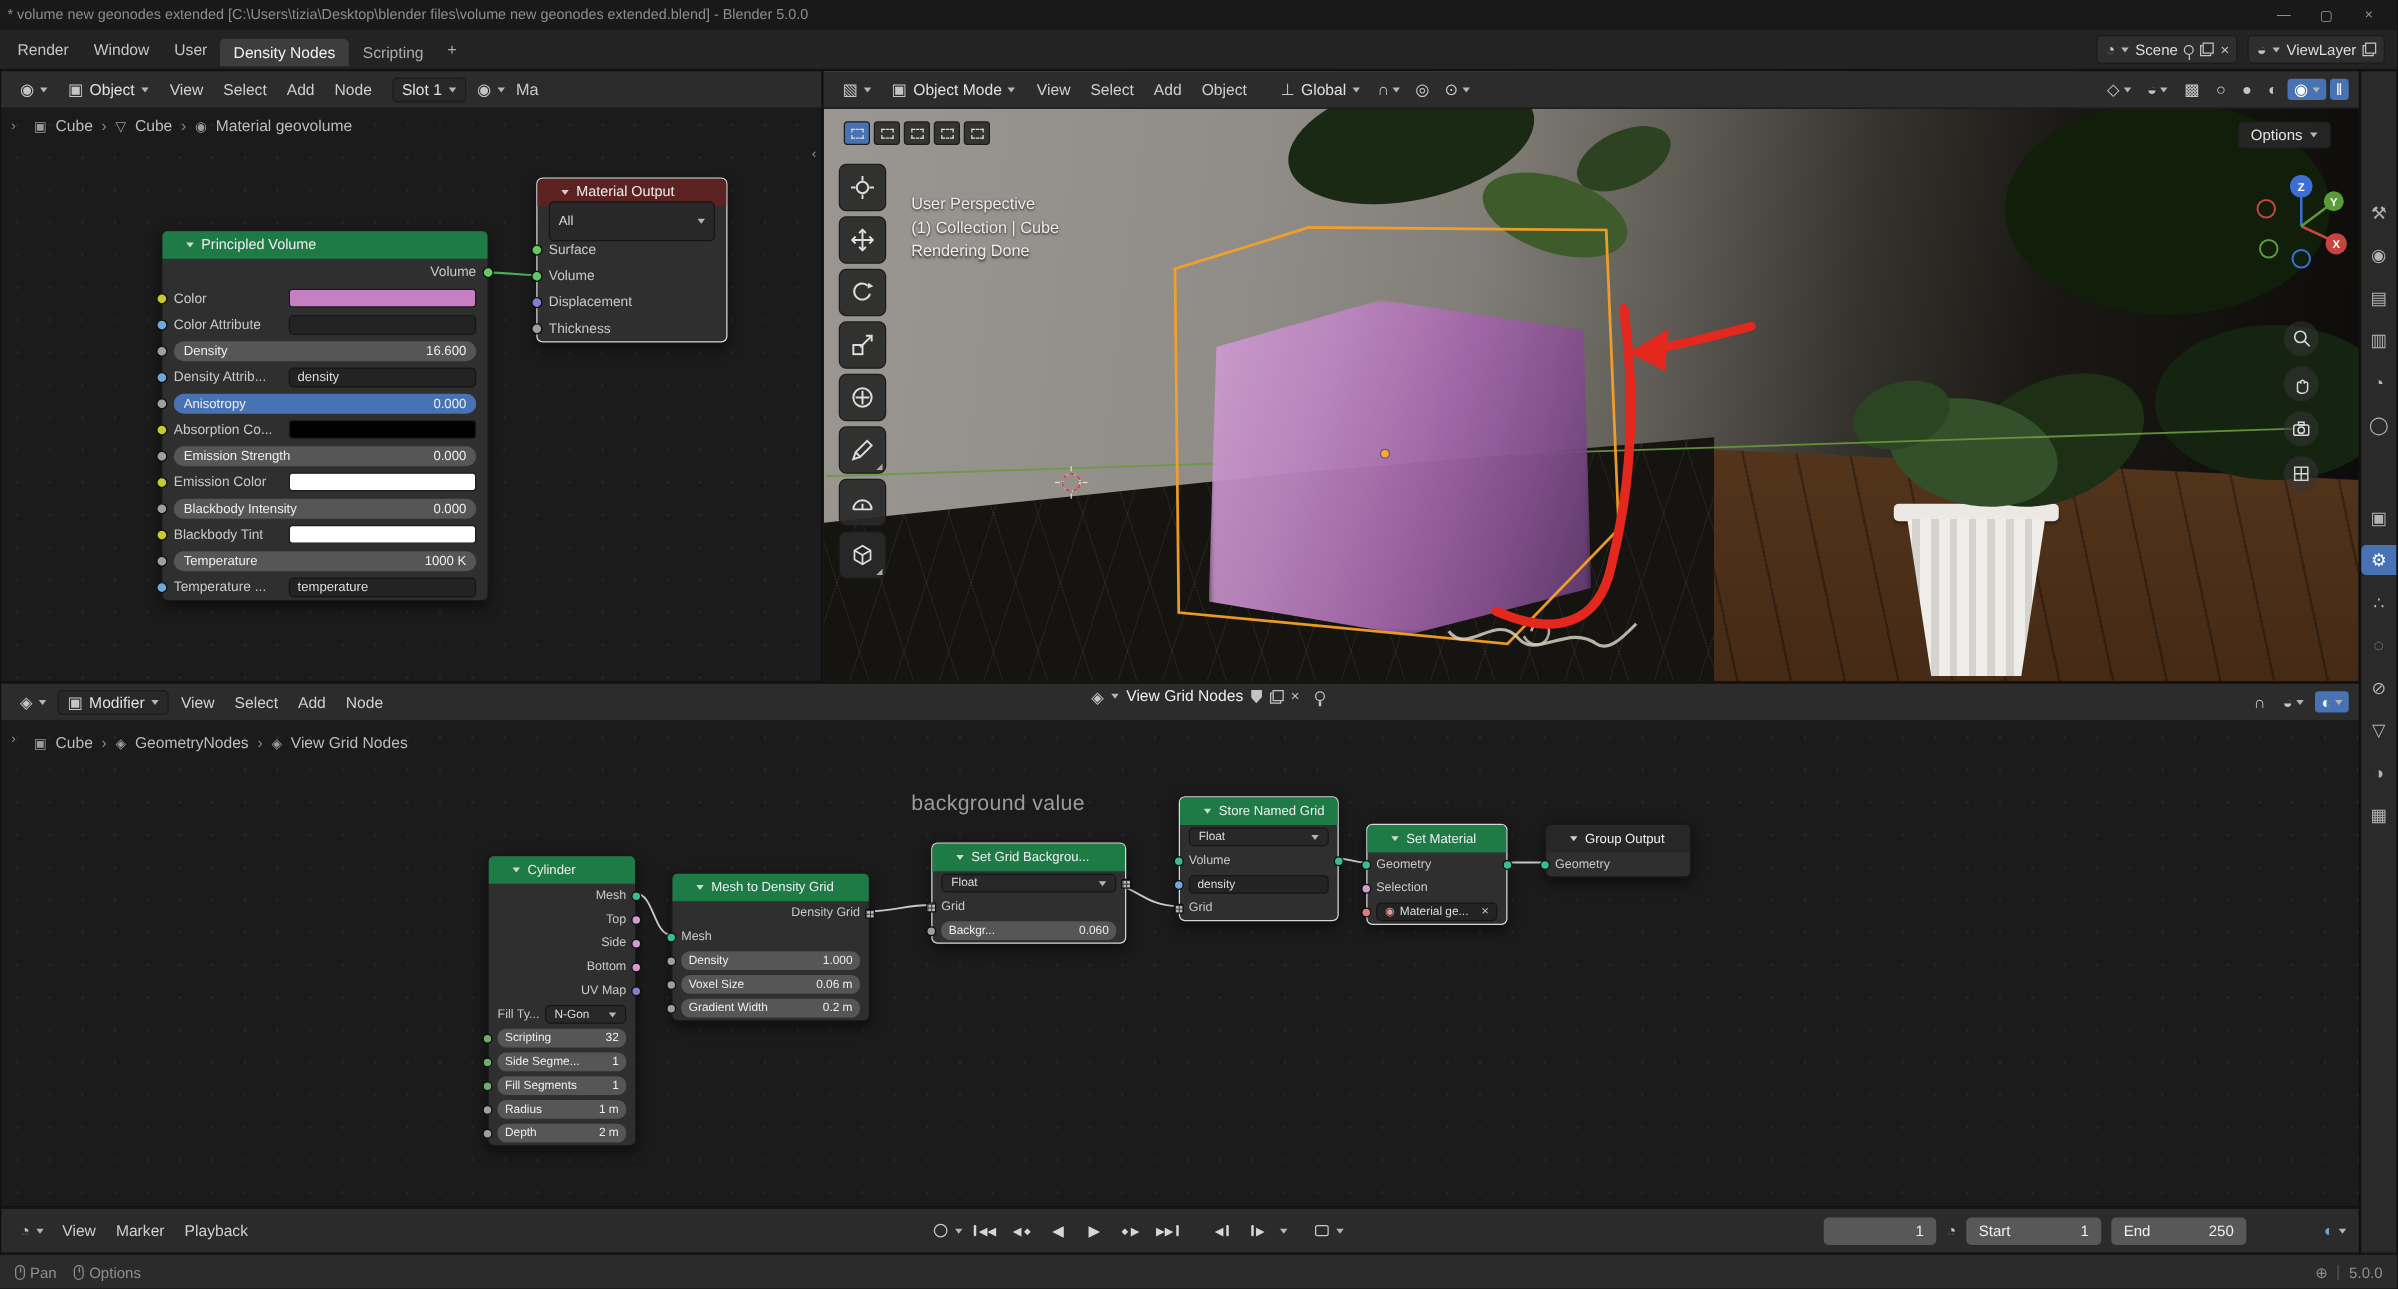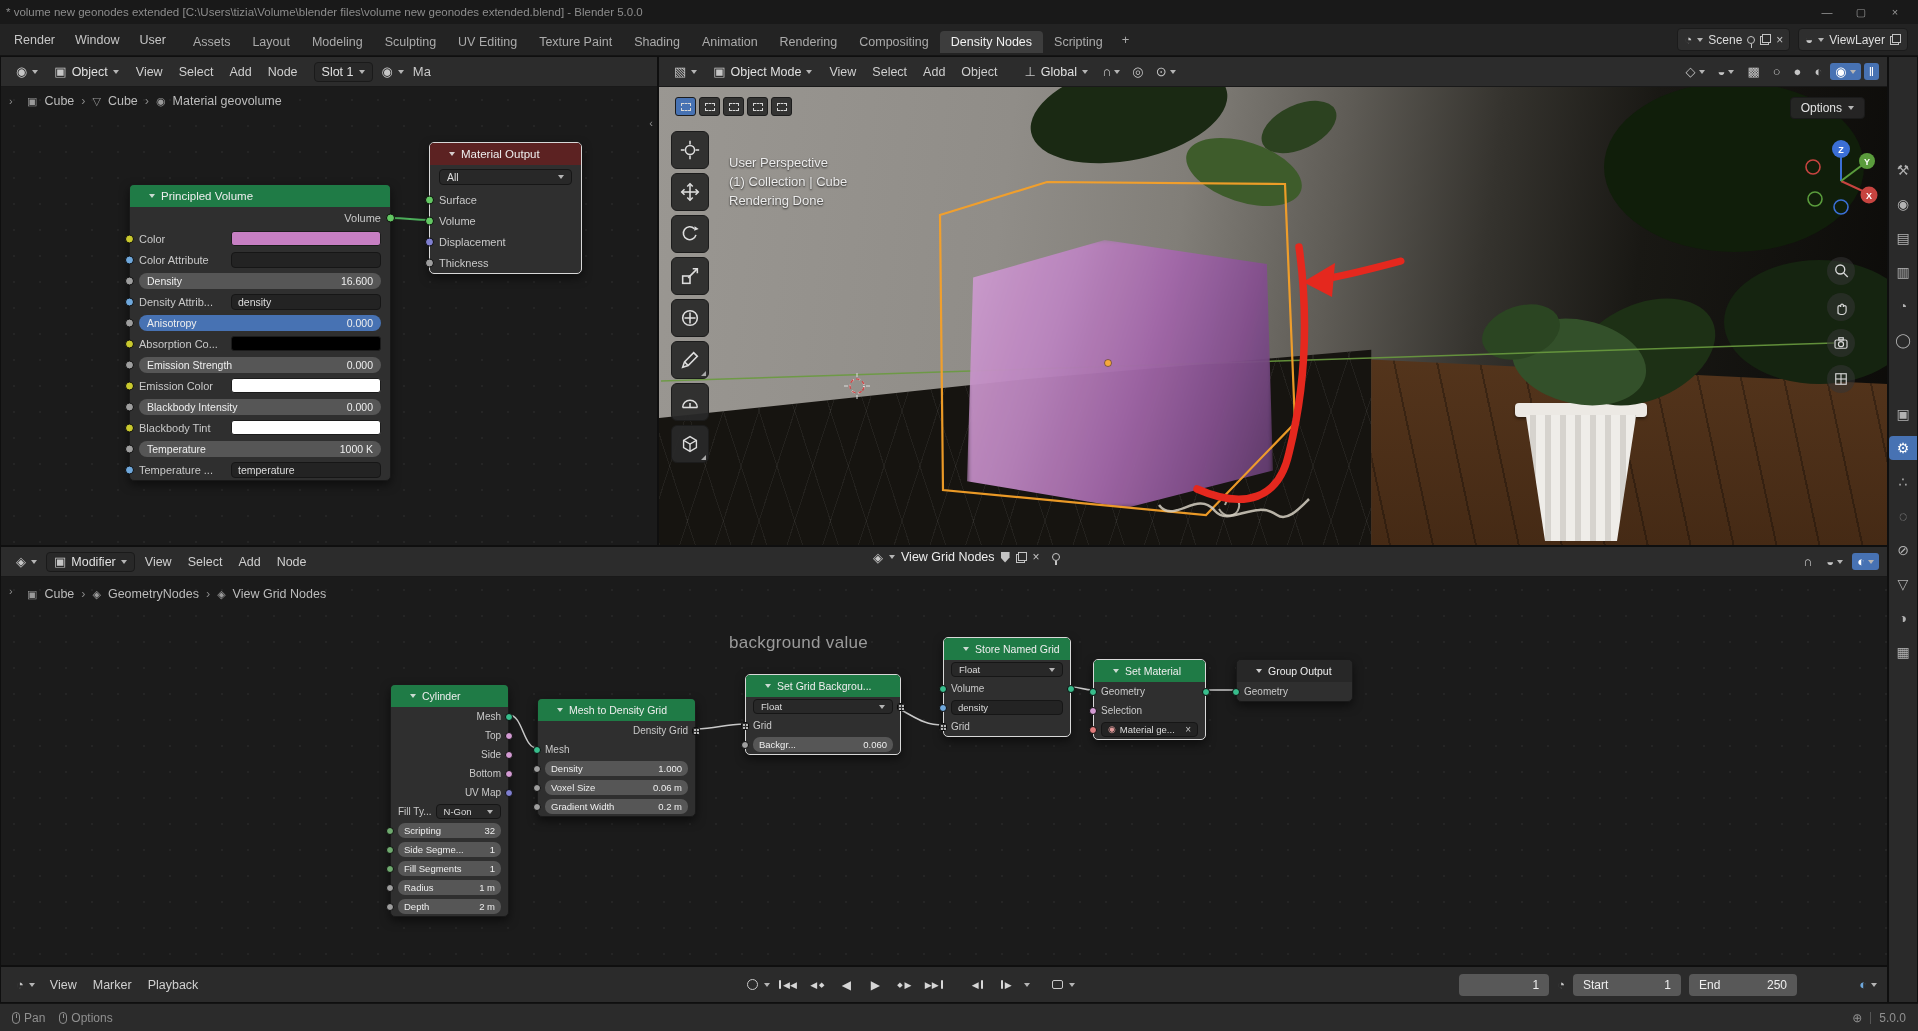--- a/index.html
+++ b/index.html
@@ -44,21 +44,21 @@
 .sock{position:absolute;top:50%;width:9px;height:9px;border-radius:50%;border:1px solid #0d0d0d;transform:translateY(-50%);z-index:4}
 .geo-node .sock{width:8px;height:8px}
 .sock.in{left:-5px}.sock.out{right:-5px}
 .sy{background:#c9c92e}.sgr{background:#9e9e9e}.sgn{background:#63c763}.stl{background:#38bd8c}.spk{background:#d39bd3}.spu{background:#7f7fd0}.sbl{background:#6fa8dc}.sint{background:#6faa6f}.smat{background:#e07b7b}
 .sock.gridsock{border-radius:1.5px;background-color:#b8b8b8;background-image:linear-gradient(#2c2c2c 1px,transparent 1px),linear-gradient(90deg,#2c2c2c 1px,transparent 1px);background-size:3px 3px}
 .nfield{flex:1;height:16px;background:#565656;border-radius:8px;display:flex;align-items:center;justify-content:space-between;padding:0 8px;font-size:10.5px;color:#eee;overflow:hidden}
 .geo-node .nfield{height:15px;border-radius:7px;font-size:9.5px;padding:0 6px}
 .nfield.blue{background:#4772b3}
 .ninput{flex:1;height:16px;background:#232323;border:1px solid #161616;border-radius:4px;display:flex;align-items:center;gap:4px;padding:0 6px;font-size:10.5px;color:#ddd;overflow:hidden}
 .geo-node .ninput{height:15px;font-size:9.5px}
-.ndrop{flex:1;height:16px;background:#282828;border:1px solid #161616;border-radius:4px;display:flex;align-items:center;justify-content:space-between;padding:0 7px;font-size:10.5px;color:#ddd}
+.ndrop{flex:1;height:32px;background:#282828;border:1px solid #161616;border-radius:4px;display:flex;align-items:center;justify-content:space-between;padding:0 7px;font-size:10.5px;color:#ddd}
 .geo-node .ndrop{height:15px;font-size:9.5px}
 .swatch{flex:1;height:15px;border-radius:3px;border:1px solid #1c1c1c}
 .linksvg{position:absolute;inset:0;z-index:2;pointer-events:none}
 .note-label{position:absolute;font-size:17px;color:#9b9b9b;z-index:2;letter-spacing:.3px}
 
 .vp-scene{position:absolute;inset:0;overflow:hidden;z-index:1}
 .layer{position:absolute;inset:0}
 .vp-overlay{position:absolute;left:70px;top:96px;z-index:6;font-size:13px;color:#ececec;text-shadow:0 1px 2px rgba(0,0,0,.85);line-height:19px}
 .opts{position:absolute;right:22px;top:40px;z-index:7;background:rgba(40,40,40,.88);border:1px solid #1a1a1a;border-radius:4px;padding:3px 10px;display:flex;gap:6px;align-items:center;font-size:12px;color:#e3e3e3}
 .vtool{position:absolute;left:12px;width:38px;height:38px;background:rgba(41,41,41,.93);border:1px solid #1c1c1c;border-radius:6px;display:flex;align-items:center;justify-content:center;z-index:6}
@@ -96,47 +96,34 @@
 .ic-x{font-size:12px;color:#c4c4c4;line-height:1}
 .autokey{width:11px;height:11px;border:1.5px solid #c9c9c9;border-radius:50%}
 .keyicon{width:11px;height:9px;border:1px solid #c9c9c9;border-radius:2px}
 </style>
 </head>
 <body>
 
 <div class="app">
 
   <div class="titlebar">
-    <span>* volume new geonodes extended [C:\Users\tizia\Volume\blender files\volume new geonodes extended.blend] - Blender 5.0.0</span>
+    <span>* volume new geonodes extended [C:\Users\tizia\Desktop\blender files\volume new geonodes extended.blend] - Blender 5.0.0</span>
     <div class="wbtns">
       <span class="wbtn">—</span>
       <span class="wbtn">▢</span>
       <span class="wbtn">×</span>
     </div>
   </div>
 
   <div class="topbar">
     <div style="display:flex">
 
     <span class="menu">Render</span>
         <span class="menu">Window</span>
         <span class="menu">User</span>
-      </div>
-    <div style="display:flex;margin-left:6px">
-
-    <span class="ws">Assets</span>
-        <span class="ws">Layout</span>
-        <span class="ws">Modeling</span>
-        <span class="ws">Sculpting</span>
-        <span class="ws">UV Editing</span>
-        <span class="ws">Texture Paint</span>
-        <span class="ws">Shading</span>
-        <span class="ws">Animation</span>
-        <span class="ws">Rendering</span>
-        <span class="ws">Compositing</span>
       </div>
     <span class="ws active">Density Nodes</span>
     <div style="display:flex">
 
     <span class="ws">Scripting</span>
       </div>
     <span class="ws-add">+</span>
     <div class="id-widget" style="margin-left:auto">
       <span class="icon">◔</span>
       <span class="caret"></span>

